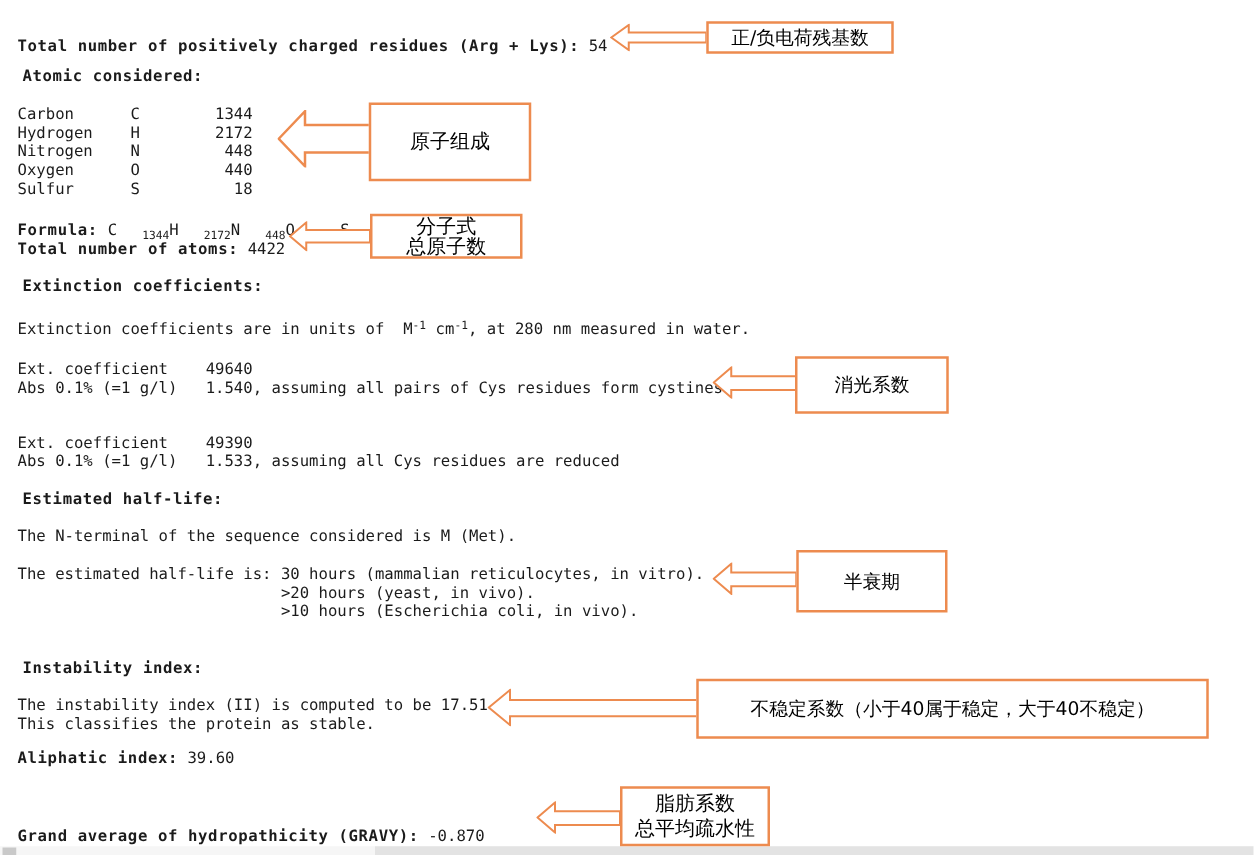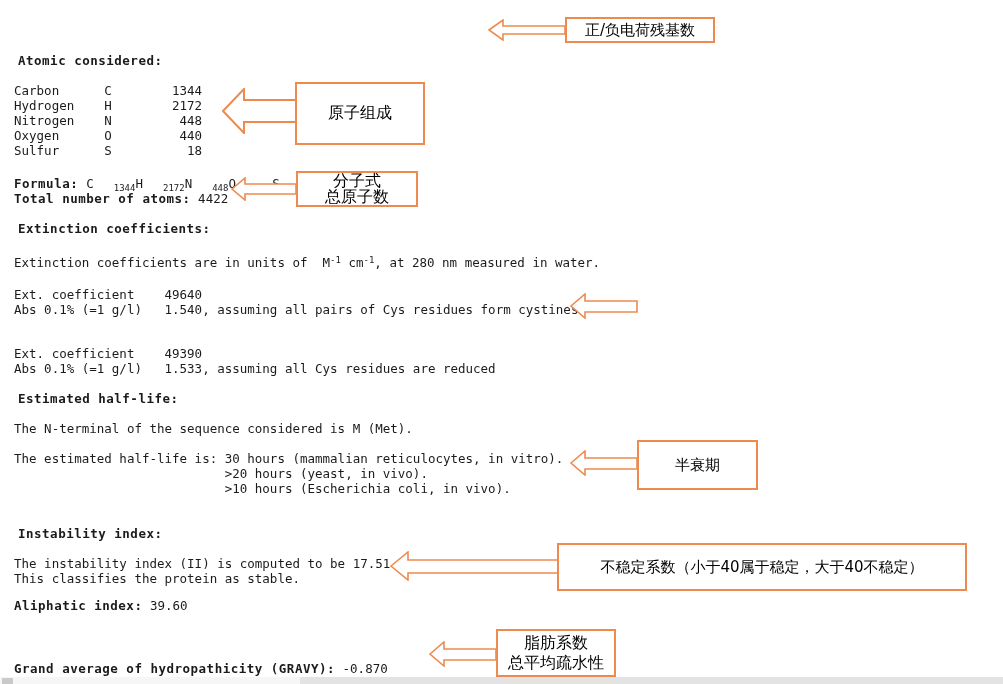--- a/index.html
+++ b/index.html
@@ -30,20 +30,21 @@
   .arrow.big polygon { stroke-width: 2px; }
   .sb-track { position: absolute; left: 0; top: 677px; width: 1003px; height: 7px; background: #f6f6f6; }
   .sb-thumb { position: absolute; left: 300px; top: 677px; width: 703px; height: 7px; background: #e3e3e3; }
   .sb-btn   { position: absolute; left: 2px; top: 678px; width: 11px; height: 6px; background: #c9c9c9; }
 </style>
 </head>
 <body>
 
 <div class="screen">
 
+  <div class="tb two" style="top:29px"><span class="b">Total number of positively charged residues (Arg + Lys):</span><span> 54</span></div>
   <div class="tb hd" style="top:53px"><span class="b">Atomic considered:</span></div>
   <div class="tb" style="top:83px">Carbon      C        1344
 Hydrogen    H        2172
 Nitrogen    N         448
 Oxygen      O         440
 Sulfur      S          18</div>
   <div class="tb" style="top:176px"><span class="b">Formula: </span><span>C</span><sub>1344</sub><span>H</span><sub>2172</sub><span>N</span><sub>448</sub><span>O</span><sub>440</sub><span>S</span><sub>18</sub></div>
   <div class="tb" style="top:191px"><span class="b">Total number of atoms:</span><span> 4422</span></div>
   <div class="tb hd" style="top:221px"><span class="b">Extinction coefficients:</span></div>
   <div class="tb" style="top:255px"><span>Extinction coefficients are in units of  M</span><sup>-1</sup><span> cm</span><sup>-1</sup><span>, at 280 nm measured in water.</span></div>
@@ -87,20 +88,23 @@
   <div class="callout" style="left:565px;top:17px;width:150px;height:26px;font-size:15px">
     <span>正/负电荷残基数</span>
   </div>
   <div class="callout" style="left:295px;top:82px;width:130px;height:63px;font-size:16px">
     <span>原子组成</span>
   </div>
   <div class="callout" style="left:296px;top:171px;width:122px;height:36px;font-size:16px;line-height:16px">
     <span>分子式</span>
     <span>总原子数</span>
   </div>
+  <div class="callout" style="left:636px;top:285px;width:123px;height:46px;font-size:15px">
+    <span>消光系数</span>
+  </div>
   <div class="callout" style="left:637px;top:440px;width:121px;height:50px;font-size:15px">
     <span>半衰期</span>
   </div>
   <div class="callout" style="left:557px;top:543px;width:410px;height:48px;font-size:15px">
     <span>不稳定系数（小于40属于稳定，大于40不稳定）</span>
   </div>
   <div class="callout" style="left:496px;top:629px;width:120px;height:48px;font-size:16px;line-height:20px">
     <span>脂肪系数</span>
     <span>总平均疏水性</span>
   </div>

